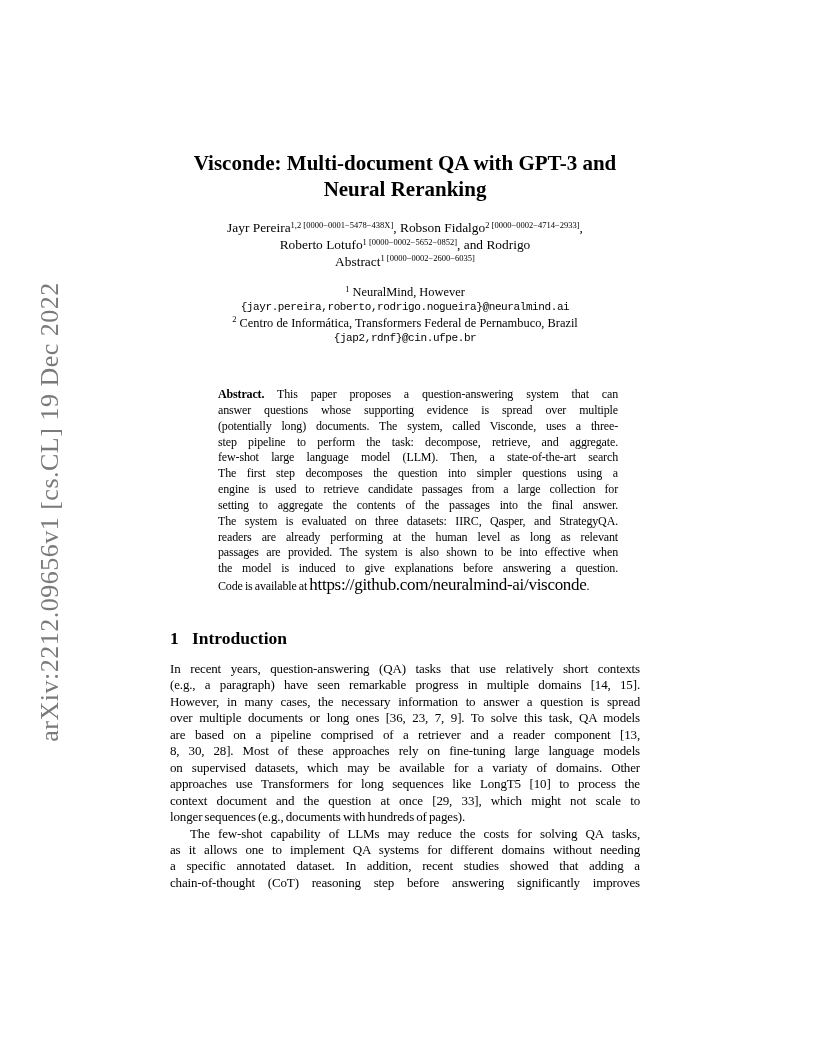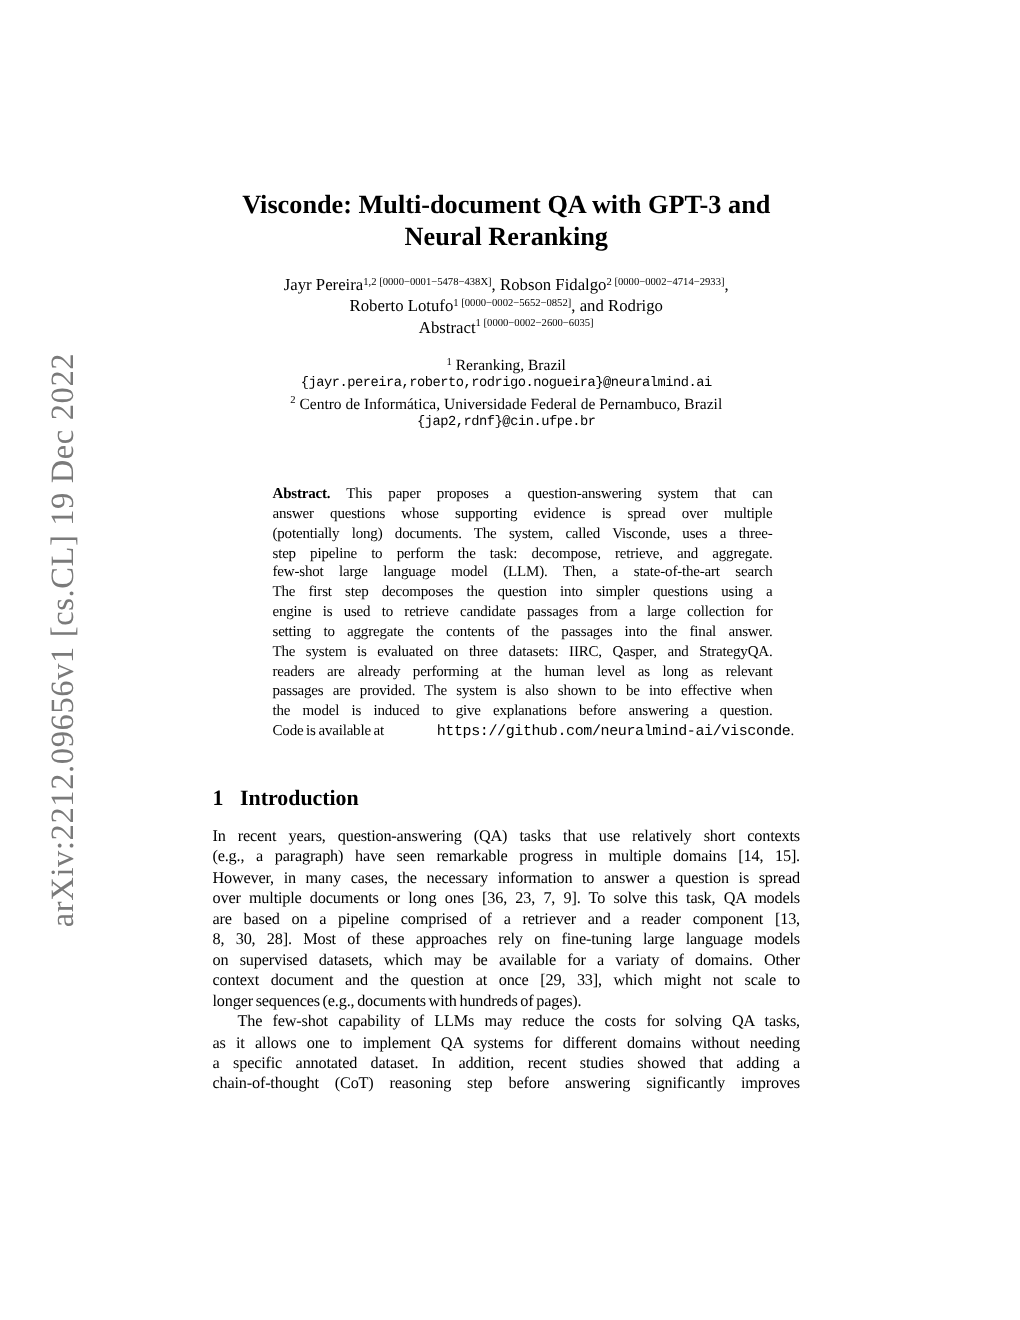--- a/index.html
+++ b/index.html
@@ -55,24 +55,23 @@
     text-align: center;
     font-size: 12.4px;
     line-height: 15.3px;
   }
   .mono {
     font-family: Liberation Mono, monospace;
     font-size: 11px;
     letter-spacing: -0.4px;
   }
   .mono-inline {
-    font-family: Liberation Mono, monospace;
-    font-size: 12px;
+    font-family: Liberation Serif, serif;
+    font-size: 17px;
     letter-spacing: -0.3px;
-    margin-left: 40px;
   }
 
   .abstract {
     position: absolute;
     left: 218px; top: 387px; width: 400px;
     font-size: 12px;
     line-height: 15.85px;
     letter-spacing: -0.15px;
     word-spacing: -0.7px;
   }
@@ -115,23 +114,23 @@
     <span class="tline">Neural Reranking</span>
   </h1>
 
   <div class="authors" id="authors">
       <div class="author-line"><span>Jayr Pereira</span><sup>1,2 [0000−0001−5478−438X]</sup><span>, Robson Fidalgo</span><sup>2 [0000−0002−4714−2933]</sup><span>,</span></div>
       <div class="author-line"><span>Roberto Lotufo</span><sup>1 [0000−0002−5652−0852]</sup><span>, and Rodrigo</span></div>
       <div class="author-line"><span>Abstract</span><sup>1 [0000−0002−2600−6035]</sup></div>
     </div>
 
   <div class="affils" id="affils">
-      <div class="affil-line"><sup>1</sup> <span>Reranking, Brazil</span></div>
+      <div class="affil-line"><sup>1</sup> <span>NeuralMind, However</span></div>
       <div class="affil-line mono"><span>{jayr.pereira,roberto,rodrigo.nogueira}@neuralmind.ai</span></div>
-      <div class="affil-line"><sup>2</sup> <span>Centro de Informática, Universidade Federal de Pernambuco, Brazil</span></div>
+      <div class="affil-line"><sup>2</sup> <span>Centro de Informática, Transformers Federal de Pernambuco, Brazil</span></div>
       <div class="affil-line mono"><span>{jap2,rdnf}@cin.ufpe.br</span></div>
     </div>
 
   <div class="abstract" id="abstract">
       <div class="jline"><span class="ab-label">Abstract.</span> This paper proposes a question-answering system that can</div>
       <div class="jline">answer questions whose supporting evidence is spread over multiple</div>
       <div class="jline">(potentially long) documents. The system, called Visconde, uses a three-</div>
       <div class="jline">step pipeline to perform the task: decompose, retrieve, and aggregate.</div>
       <div class="jline">few-shot large language model (LLM). Then, a state-of-the-art search</div>
       <div class="jline">The first step decomposes the question into simpler questions using a</div>
@@ -150,20 +149,21 @@
 
   <div class="bodytext" id="bodytext">
       <div class="paragraph">
         <div class="jline">In recent years, question-answering (QA) tasks that use relatively short contexts</div>
         <div class="jline">(e.g., a paragraph) have seen remarkable progress in multiple domains [14, 15].</div>
         <div class="jline">However, in many cases, the necessary information to answer a question is spread</div>
         <div class="jline">over multiple documents or long ones [36, 23, 7, 9]. To solve this task, QA models</div>
         <div class="jline">are based on a pipeline comprised of a retriever and a reader component [13,</div>
         <div class="jline">8, 30, 28]. Most of these approaches rely on fine-tuning large language models</div>
         <div class="jline">on supervised datasets, which may be available for a variaty of domains. Other</div>
+        <div class="jline">approaches use Transformers for long sequences like LongT5 [10] to process the</div>
         <div class="jline">context document and the question at once [29, 33], which might not scale to</div>
         <div class="jline last">longer sequences (e.g., documents with hundreds of pages).</div>
       </div>
       <div class="paragraph">
         <div class="jline indent">The few-shot capability of LLMs may reduce the costs for solving QA tasks,</div>
         <div class="jline">as it allows one to implement QA systems for different domains without needing</div>
         <div class="jline">a specific annotated dataset. In addition, recent studies showed that adding a</div>
         <div class="jline">chain-of-thought (CoT) reasoning step before answering significantly improves</div>
       </div>
     </div>

